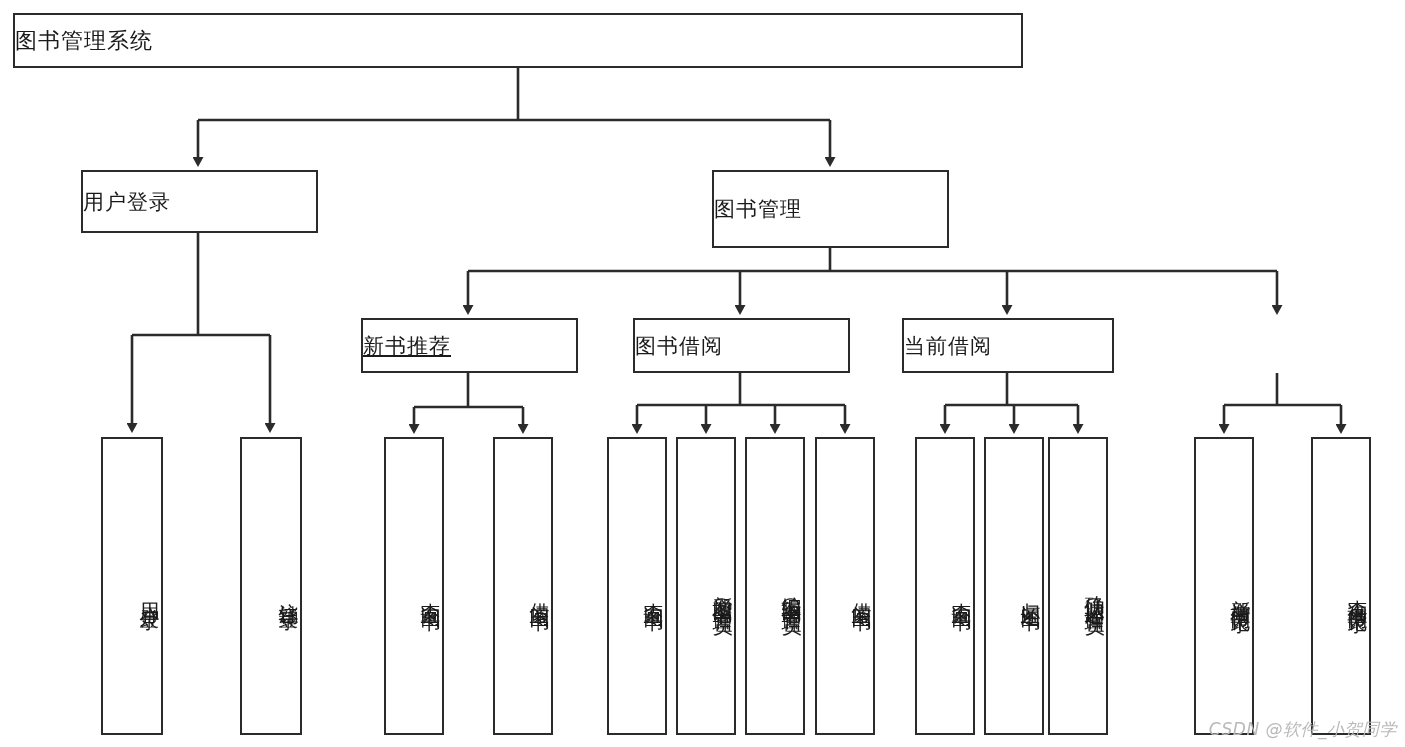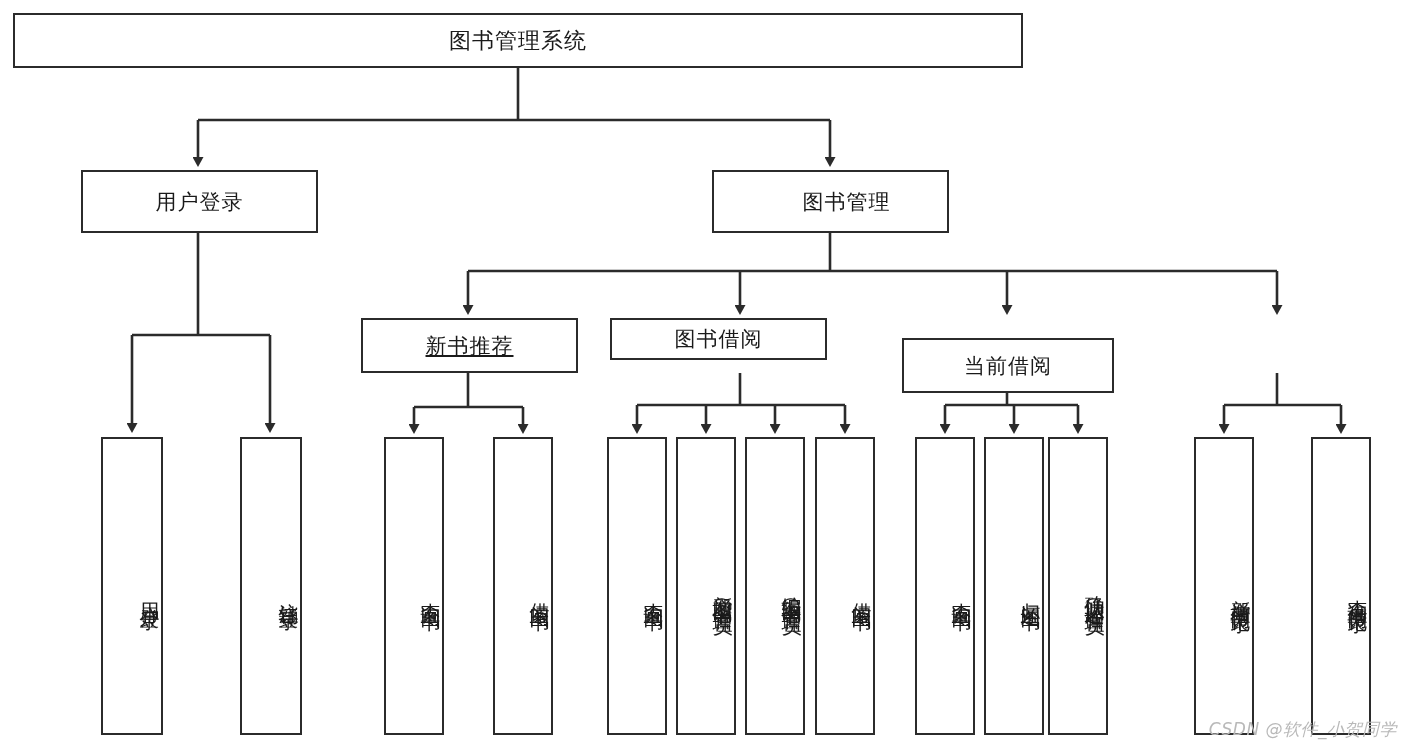--- a/index.html
+++ b/index.html
@@ -25,21 +25,20 @@
     width: 1405px;
     height: 747px;
   }
   .node {
     position: absolute;
     box-sizing: border-box;
     border: 2.5px solid #2b2b2b;
     background: #ffffff;
     display: flex;
     align-items: center;
-    justify-content: center;
     color: #1a1a1a;
     z-index: 2;
   }
   .node.horiz {
     font-size: 21px;
     letter-spacing: 1px;
   }
   .node.root {
     font-size: 22px;
     letter-spacing: 1px;
@@ -138,31 +137,31 @@
     </g>
   </svg>
 
   <div class="node root" style="left:13px; top:13px; width:1010px; height:55px;">
     <span>图书管理系统</span>
   </div>
 
   <div class="node horiz" style="left:81px; top:170px; width:237px; height:63px;">
     <span>用户登录</span>
   </div>
-  <div class="node horiz" style="left:712px; top:170px; width:237px; height:63px;padding-left:32px;">
+  <div class="node horiz" style="left:712px; top:170px; width:237px; height:78px;">
     <span>图书管理</span>
   </div>
 
   <div class="node horiz" style="left:361px; top:318px; width:217px; height:55px;text-decoration:underline;">
     <span>新书推荐</span>
   </div>
-  <div class="node horiz" style="left:610px; top:318px; width:217px; height:42px;font-family:Liberation Serif, serif;">
+  <div class="node horiz" style="left:633px; top:318px; width:217px; height:55px;font-family:Liberation Serif, serif;">
     <span>图书借阅</span>
   </div>
-  <div class="node horiz" style="left:902px; top:318px; width:212px; height:55px;margin-top:20px;">
+  <div class="node horiz" style="left:902px; top:318px; width:212px; height:55px;">
     <span>当前借阅</span>
   </div>
 
   <div class="node leaf" style="left:101px; top:437px; width:62px; height:298px;">
     <div class="leaf-wrap">
       <span class="vtext">用户登录</span>
     </div>
   </div>
   <div class="node leaf" style="left:240px; top:437px; width:62px; height:298px;">
     <div class="leaf-wrap">

